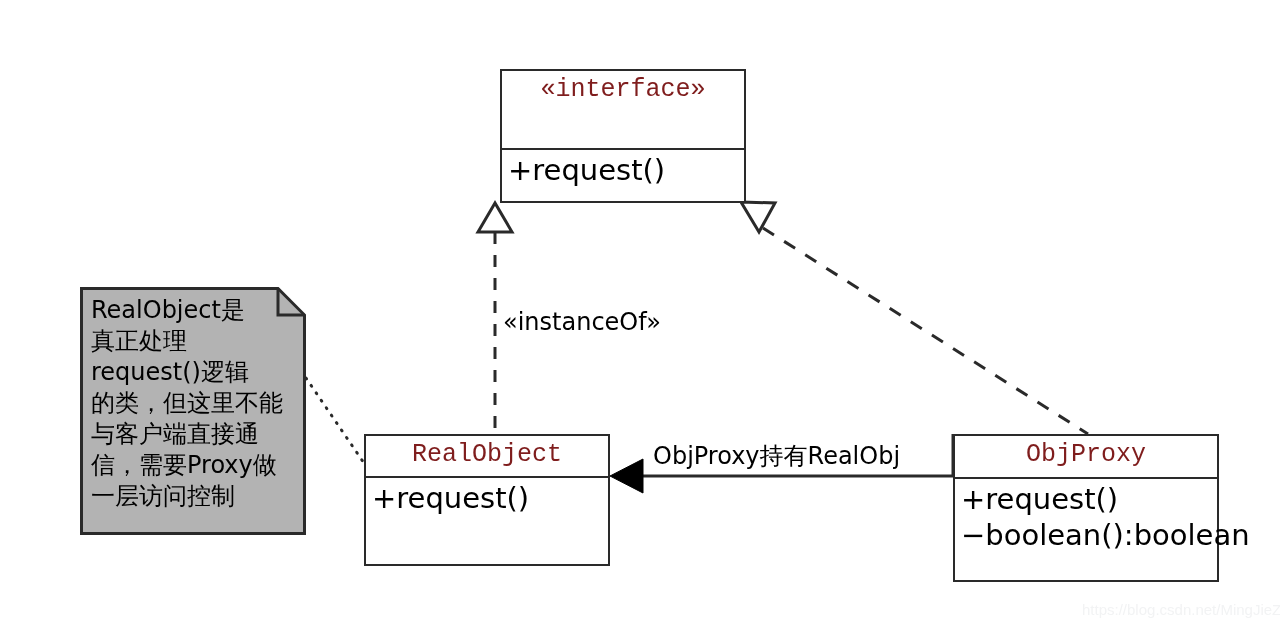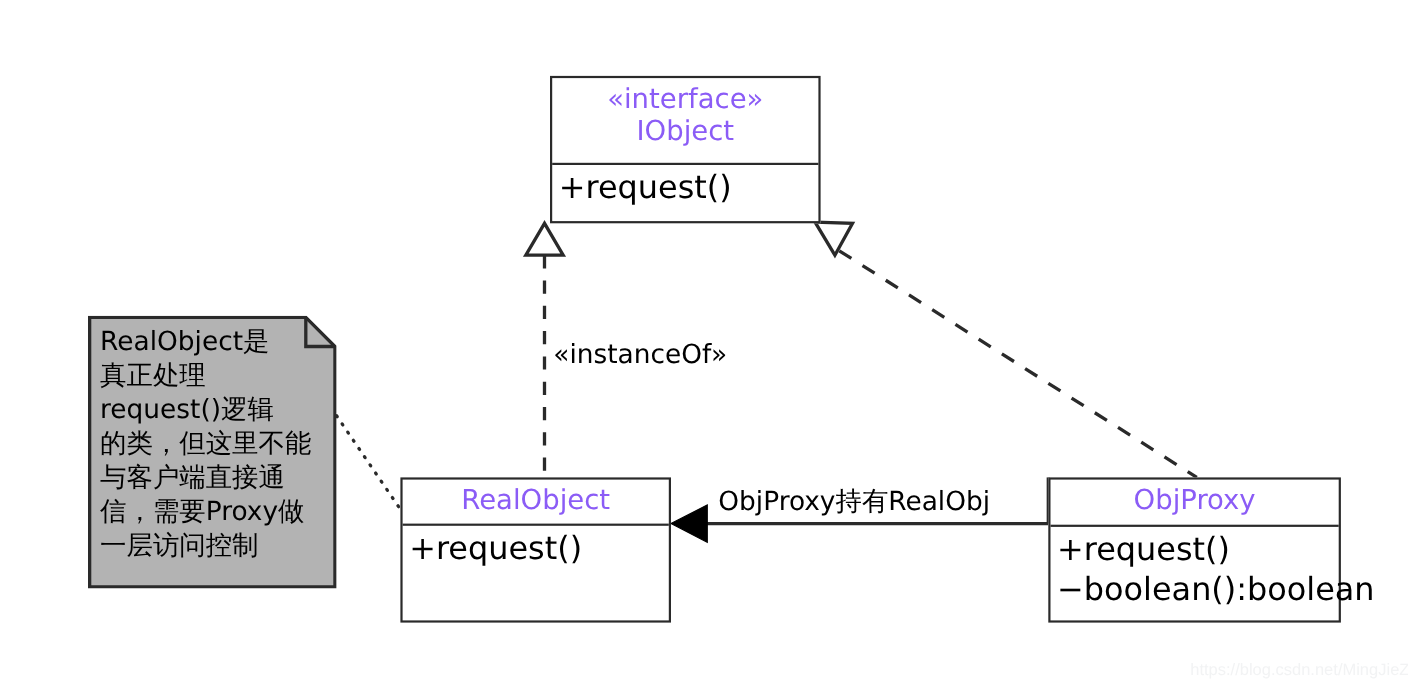--- a/index.html
+++ b/index.html
@@ -38,22 +38,23 @@
     box-sizing: border-box;
     border-bottom: 2px solid #2a2a2a;
     padding-top: 4px;
     padding-bottom: 3px;
     line-height: 1.16;
   }
   .uml-header .stereo,
   .uml-header .cls-name {
     display: block;
     font-size: 25px;
-    color: #8b5cf6;
+    color: #7f1d1d;
     white-space: nowrap;
+    font-family: Liberation Mono, monospace;
   }
   .uml-body {
     padding: 2px 6px 4px 6px;
     box-sizing: border-box;
   }
   .uml-member {
     font-size: 29px;
     color: #000;
     line-height: 1.25;
     white-space: nowrap;
@@ -126,37 +127,36 @@
       <polygon points="610,476 643,459 643,493" fill="#000000" stroke="#000000" stroke-width="1"></polygon>
       <line x1="953" y1="434" x2="953" y2="476" stroke="#2a2a2a" stroke-width="3"></line>
     </g>
 
     <line x1="306" y1="378" x2="366" y2="466" stroke="#2a2a2a" stroke-width="3" stroke-linecap="round" stroke-dasharray="1,8"></line>
   </svg>
 
   <div class="uml-box" style="left:500px; top:69px; width:246px; height:134px;">
     <div class="uml-header" style="height:79px;">
       <span class="stereo">«interface»</span>
-      <span class="cls-name">IObject</span>
     </div>
     <div class="uml-body">
       <div class="uml-member">+request()</div>
     </div>
   </div>
 
   <div class="uml-box" style="left:364px; top:434px; width:246px; height:132px;">
     <div class="uml-header" style="height:42px;">
       <span class="cls-name">RealObject</span>
     </div>
     <div class="uml-body">
       <div class="uml-member">+request()</div>
     </div>
   </div>
 
-  <div class="uml-box" style="left:953px; top:434px; width:266px; height:132px;">
+  <div class="uml-box" style="left:953px; top:434px; width:266px; height:148px;">
     <div class="uml-header" style="height:43px;">
       <span class="cls-name">ObjProxy</span>
     </div>
     <div class="uml-body">
       <div class="uml-member">+request()</div>
       <div class="uml-member">−boolean():boolean</div>
     </div>
   </div>
 
   <div class="note" style="left:80px; top:243px; width:226px; height:248px;margin-top:44px;">

